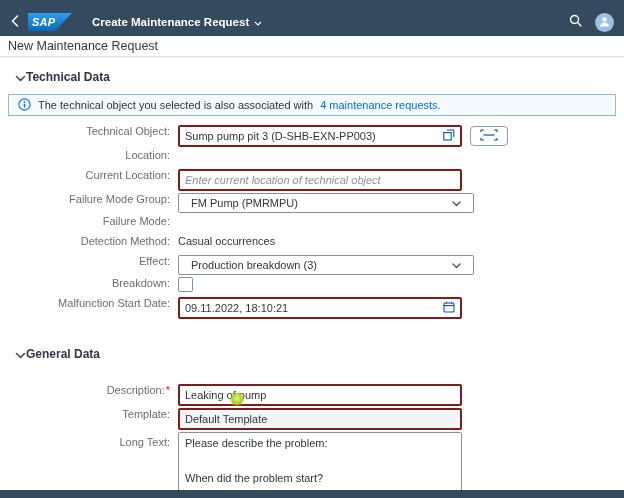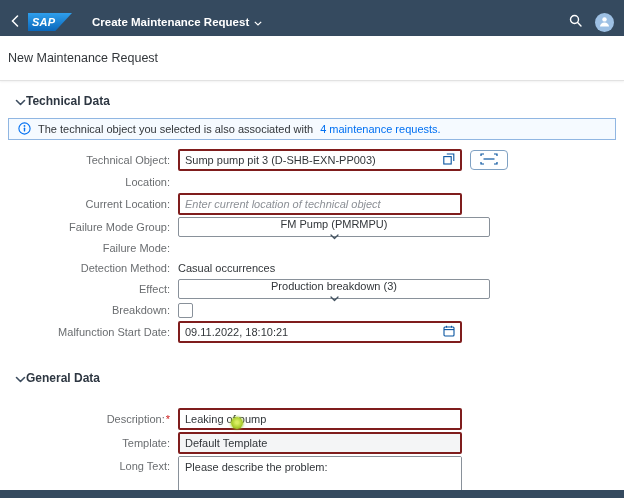--- a/index.html
+++ b/index.html
@@ -10,45 +10,45 @@
   .shell{height:28px;background:#354a5f;display:flex;align-items:center;justify-content:space-between;padding:8px 10px 0 6px;}
   .shell-left{display:flex;align-items:center;}
   .iconbtn{background:none;border:none;padding:0;display:flex;align-items:center;cursor:pointer;}
   .back{padding:2px 9px 2px 5px;}
   .logo{width:40px;height:18px;background:linear-gradient(180deg,#2f9fec 0%,#0a67bb 100%);clip-path:polygon(0 0,100% 0,62% 100%,0 100%);color:#fff;font-weight:bold;font-style:italic;font-size:11px;display:flex;align-items:center;padding-left:4px;letter-spacing:.2px;}
   .shell-title{margin-left:14px;display:flex;align-items:center;gap:5px;color:#fff;font-size:11.5px;font-weight:bold;background:none;border:none;cursor:pointer;font-family:inherit;}
   .shell-right{display:flex;align-items:center;gap:13px;}
   .avatar{width:19px;height:19px;border-radius:50%;background:#9dc0e4;display:flex;align-items:center;justify-content:center;border:none;padding:0;cursor:pointer;}
 
   
-  .title-bar{height:20px;display:flex;align-items:center;padding:12px 8px;border-bottom:1px solid #e2e2e2;box-shadow:0 1px 2px rgba(0,0,0,.06);position:relative;z-index:2;background:#fff;}
+  .title-bar{height:20px;display:flex;align-items:center;padding:0 8px;border-bottom:1px solid #e2e2e2;box-shadow:0 1px 2px rgba(0,0,0,.06);position:relative;z-index:2;background:#fff;}
   .title-bar h1{margin:0;font-size:12.5px;font-weight:400;color:#32363a;}
 
   
   .section-header{display:flex;align-items:center;gap:0;padding:11px 0 7px 15px;cursor:pointer;}
   .section-header.gen-header{padding-top:24px;}
   .section-title{font-size:12px;font-weight:bold;color:#2e3742;}
 
   .info-strip{margin:1px 8px 9px 8px;height:20px;border:1px solid #90b6e2;background:#f5faff;border-radius:0;display:flex;align-items:center;gap:7px;padding:0 9px;font-size:11px;}
   .info-link{color:#0070f2;cursor:pointer;text-decoration:none;}
 
   
-  .form-row{display:flex;align-items:center;margin-bottom:2px;min-height:18px;}
+  .form-row{display:flex;align-items:flex-start;margin-bottom:2px;min-height:18px;}
   .form-row.top{align-items:flex-start;}
   .lbl{flex:none;width:170px;text-align:right;padding-right:8px;font-size:11px;color:#6a6d70;}
   .form-row.top .lbl{padding-top:4px;}
   .req{color:#cd1919;margin-left:1px;}
   .ctl{display:flex;align-items:center;gap:8px;}
 
   .input{position:relative;width:270px;height:18px;border:2px solid #7f1d1d;border-radius:2px;background:#fff;display:flex;align-items:center;padding:0 5px;}
   .input input{flex:1;min-width:0;border:none;outline:none;background:transparent;font-family:inherit;font-size:11px;color:#32363a;padding:0;height:100%;}
   .input input::placeholder{font-style:italic;color:#8c9096;}
   .input.readonly{background:#f4f5f6;}
 
-  .select{width:270px;height:18px;border:1px solid #89919a;border-radius:2px;background:#fff;display:flex;align-items:center;justify-content:space-between;padding:0 20px;font-size:11px;cursor:pointer;flex-direction:column;}
+  .select{width:270px;height:18px;border:1px solid #89919a;border-radius:2px;background:#fff;display:flex;align-items:center;justify-content:space-between;padding:0 12px;font-size:11px;cursor:pointer;}
   .select.narrow{width:133px;}
   .note{font-size:11px;color:#32363a;}
   .checkbox{width:13px;height:13px;border:1px solid #89919a;border-radius:2px;background:#fff;cursor:pointer;display:inline-block;}
   .scan-btn{width:38px;height:20px;border:1px solid #7fa1c3;border-radius:4px;background:#fff;display:flex;align-items:center;justify-content:center;cursor:pointer;}
   .textarea{width:270px;height:79px;border:1px solid #89919a;border-radius:2px;background:#fff;font-family:inherit;font-size:11px;color:#32363a;line-height:1.6;padding:2px 6px;resize:none;outline:none;}
   .desc-row{margin-top:14px;}
   .click-dot{position:absolute;left:51px;top:7px;width:12px;height:12px;border-radius:50%;background:radial-gradient(circle at 50% 45%,#d9ee62 15%,#a8cb2b 60%,#8eb31d 100%);box-shadow:0 0 2px 1px rgba(160,198,40,.55);pointer-events:none;}
 
   .footer{position:absolute;left:0;bottom:0;width:624px;height:8px;background:#354a5f;}
 </style>

